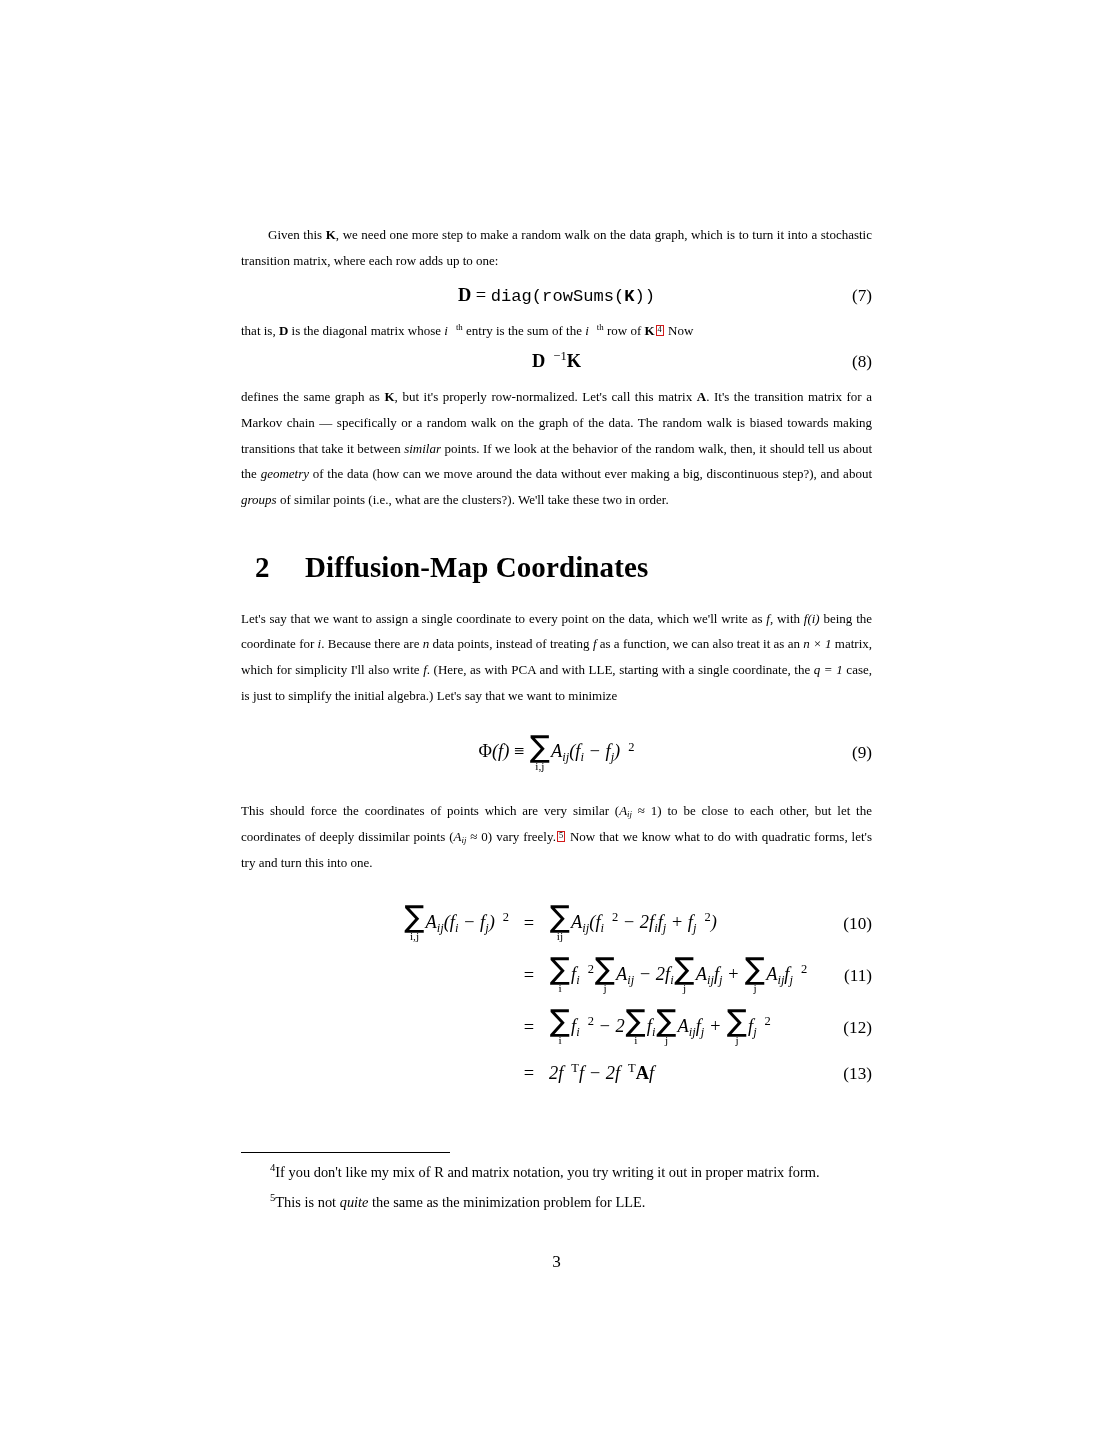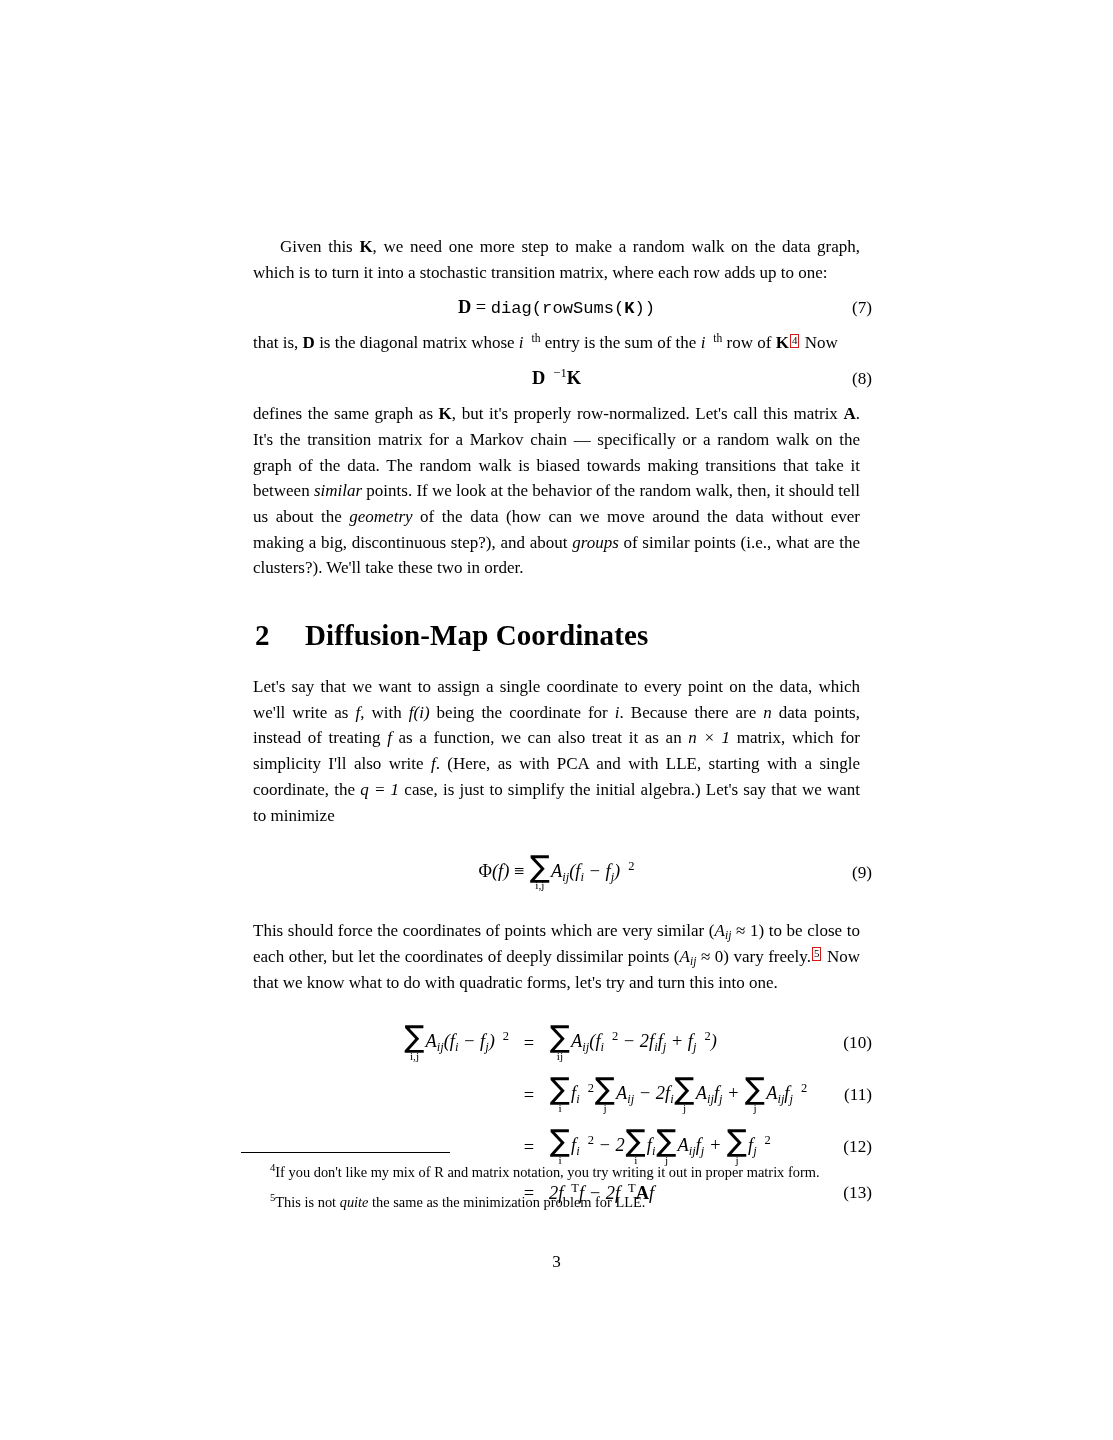--- a/index.html
+++ b/index.html
@@ -23,22 +23,22 @@
   }
   .content {
     position: absolute;
     left: 241px;
     top: 222px;
     width: 631px;
   }
 
   
   p.body {
-    margin: 12px;
-    font-size: 17px;
+    margin: 0;
+    font-size: 13px;
     line-height: 25.7px;
     text-align: justify;
     text-justify: inter-word;
     -webkit-hyphens: none;
     hyphens: none;
   }
   p.body.indent { text-indent: 27px; }
 
   
   .mi  { font-style: italic; font-family: "Liberation Serif", serif; }

